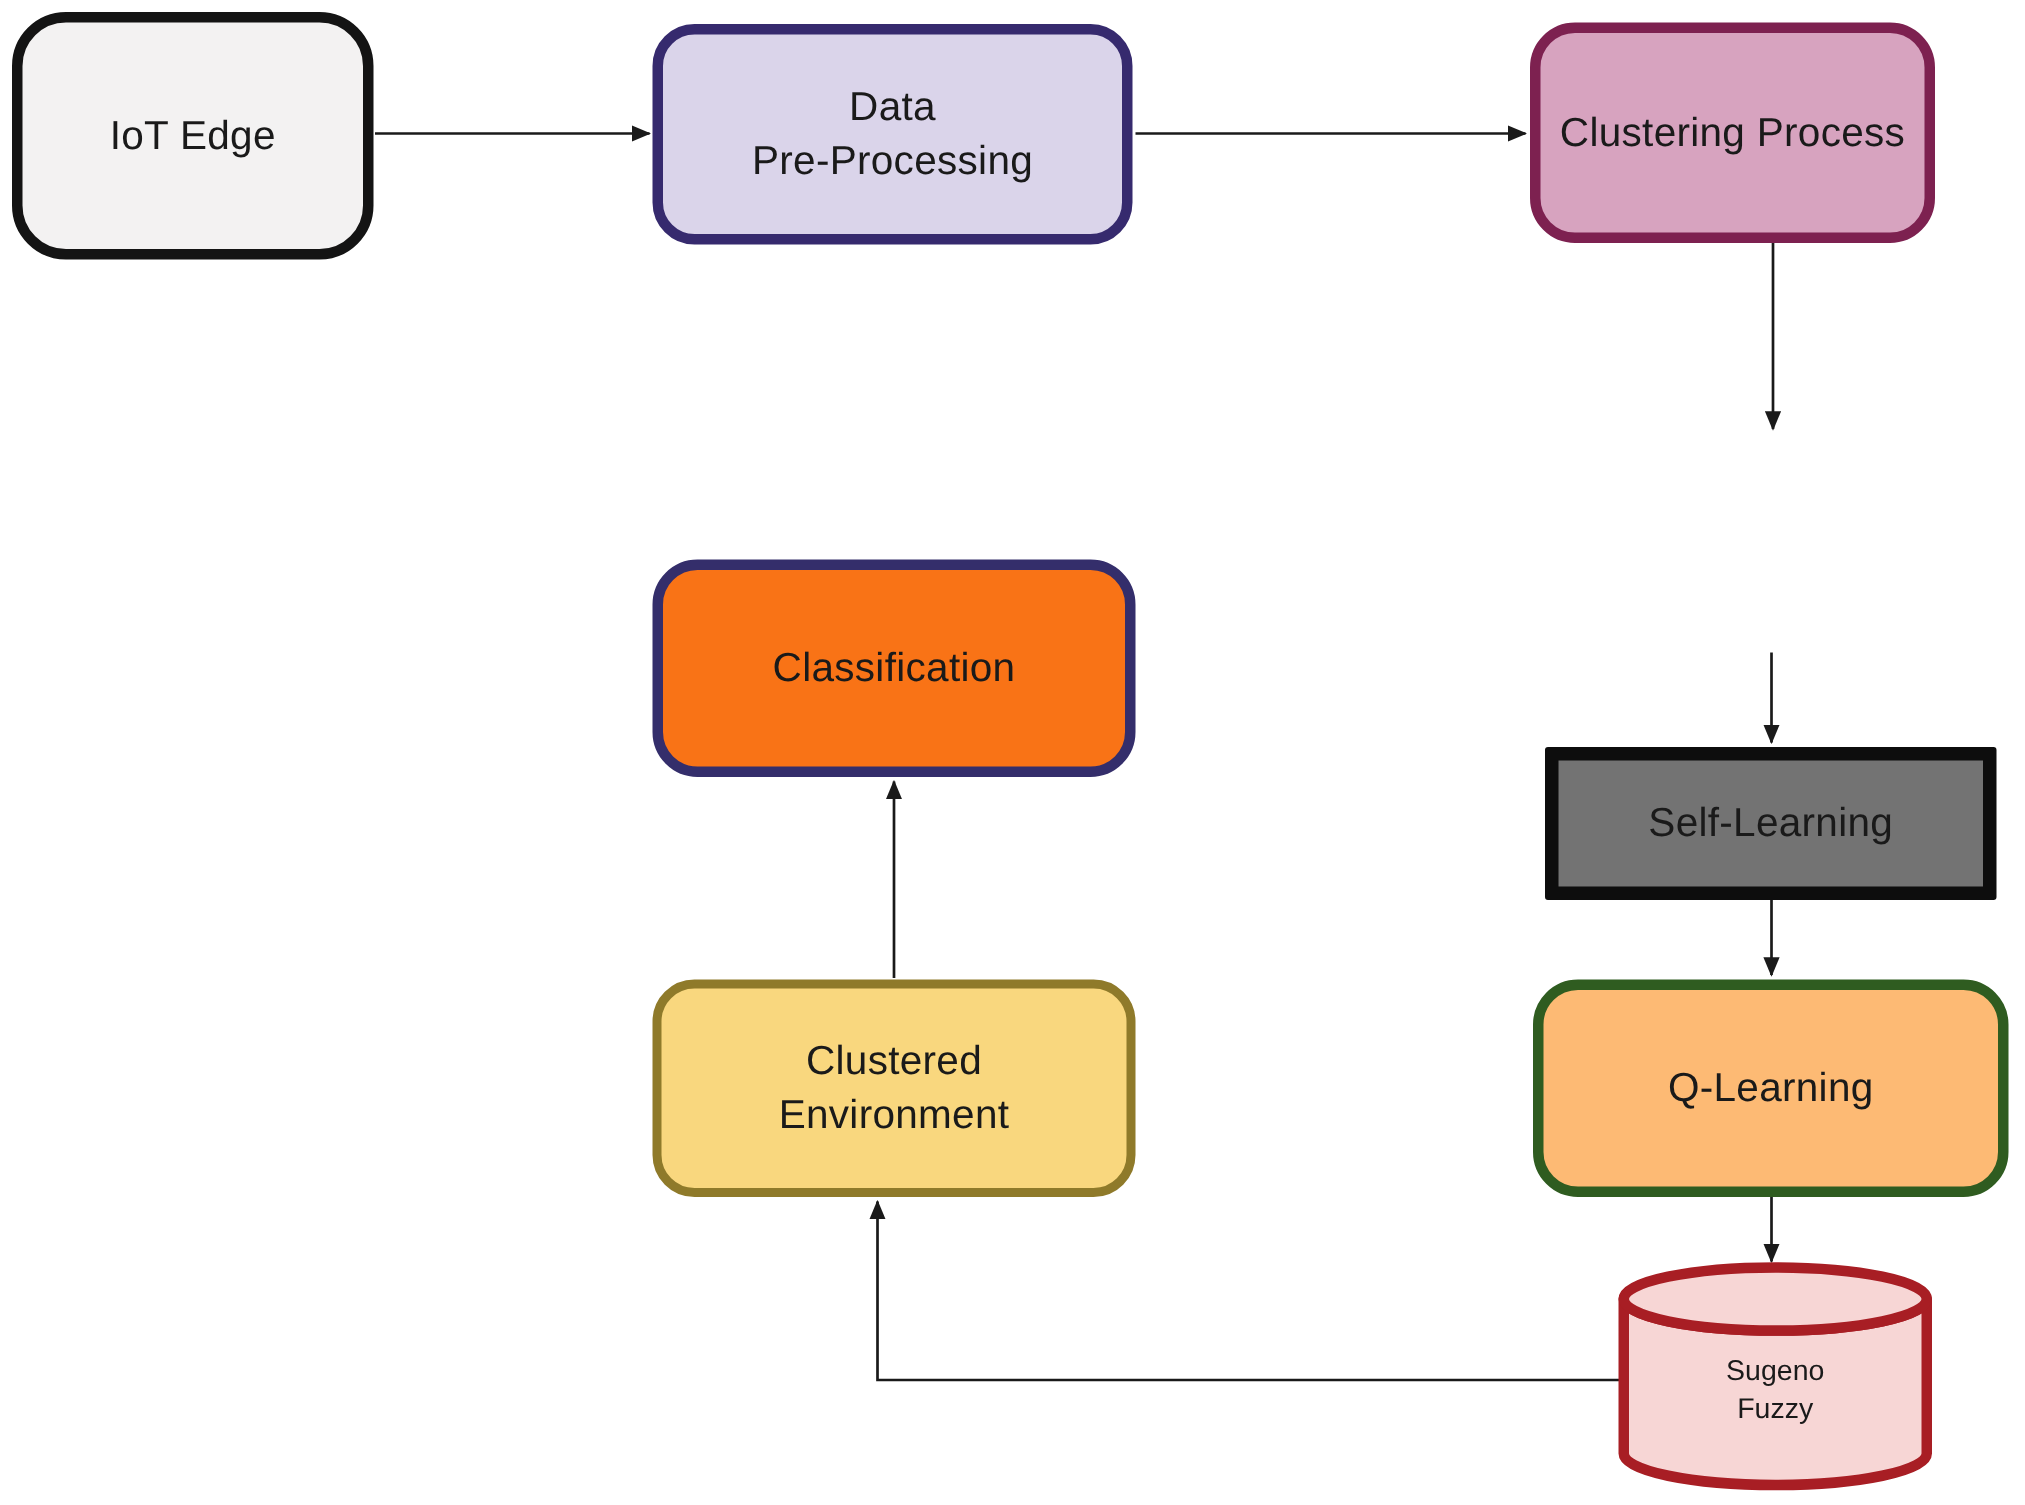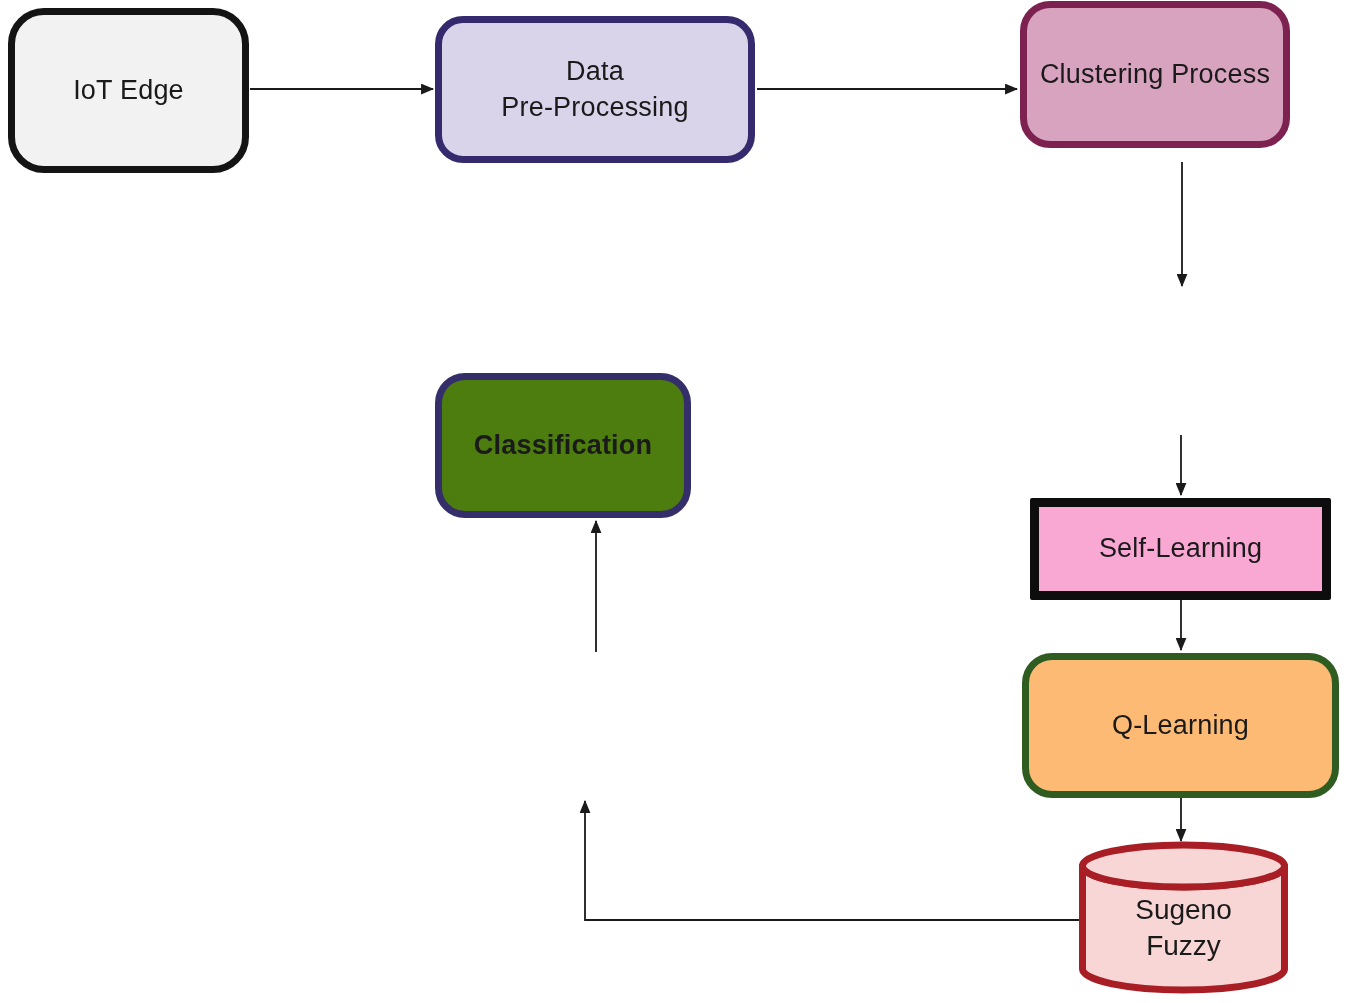--- a/index.html
+++ b/index.html
@@ -38,21 +38,21 @@
   }
   .cyl-label {
     position: absolute;
     display: flex;
     align-items: center;
     justify-content: center;
     text-align: center;
   }
   .cyl-label .label {
     white-space: pre-line;
-    font-size: 28px;
+    font-size: 19px;
     line-height: 1.3;
     color: #1a1a1a;
   }
   .edge {
     fill: none;
     stroke-width: 1.8px;
     stroke-linejoin: miter;
   }
 </style>
 </head>
@@ -84,36 +84,40 @@
 
   <div class="node" style="left: 8px; top: 8px; width: 241px; height: 165px; border-width: 7px; border-radius: 36px; background-color: rgb(243, 242, 242); border-color: rgb(20, 20, 20);">
     <span class="label">IoT Edge</span>
   </div>
 
   <div class="node" style="left: 435px; top: 16px; width: 320px; height: 147px; border-width: 7px; border-radius: 28px; background-color: rgb(218, 212, 234); border-color: rgb(54, 42, 110);">
     <span class="label">Data
 Pre-Processing</span>
   </div>
 
-  <div class="node" style="left: 1020px; top: 1px; width: 270px; height: 147px; border-width: 7px; border-radius: 30px; background-color: rgb(215, 163, 191); border-color: rgb(125, 33, 80);">
+  <div class="node" style="left: 1020px; top: 15px; width: 270px; height: 147px; border-width: 7px; border-radius: 30px; background-color: rgb(215, 163, 191); border-color: rgb(125, 33, 80);">
     <span class="label">Clustering Process</span>
   </div>
 
 
-  <div class="node" style="left: 1030px; top: 498px; width: 301px; height: 102px; border-width: 9px; border-radius: 2px; background-color: #f9a8d4; border-color: rgb(13, 13, 13);">
+  <div class="node" style="left: 1030px; top: 498px; width: 301px; height: 102px; border-width: 9px; border-radius: 2px; background-color: #737373; border-color: rgb(13, 13, 13);">
     <span class="label">Self-Learning</span>
   </div>
 
   <div class="node" style="left: 1022px; top: 653px; width: 317px; height: 145px; border-width: 7px; border-radius: 30px; background-color: #fdba74; border-color: rgb(47, 92, 32);">
     <span class="label">Q-Learning</span>
   </div>
 
-  <div class="node" style="left: 435px; top: 373px; width: 256px; height: 145px; border-width: 7px; border-radius: 30px; background-color: #4d7c0f; border-color: rgb(52, 46, 107); font-weight: bold;">
+  <div class="node" style="left: 435px; top: 373px; width: 322px; height: 145px; border-width: 7px; border-radius: 30px; background-color: #f97316; border-color: rgb(52, 46, 107);">
     <span class="label">Classification</span>
   </div>
 
+  <div class="node" style="left: 435px; top: 653px; width: 322px; height: 145px; border-width: 6px; border-radius: 28px; background-color: rgb(249, 215, 126); border-color: rgb(143, 122, 42);">
+    <span class="label">Clustered
+Environment</span>
+  </div>
 
   <div class="cyl-label" style="left:1082px; top:878px; width:203px; height:100px;">
     <span class="label">Sugeno
 Fuzzy</span>
   </div>
 
 </div>
 
 </body></html>

